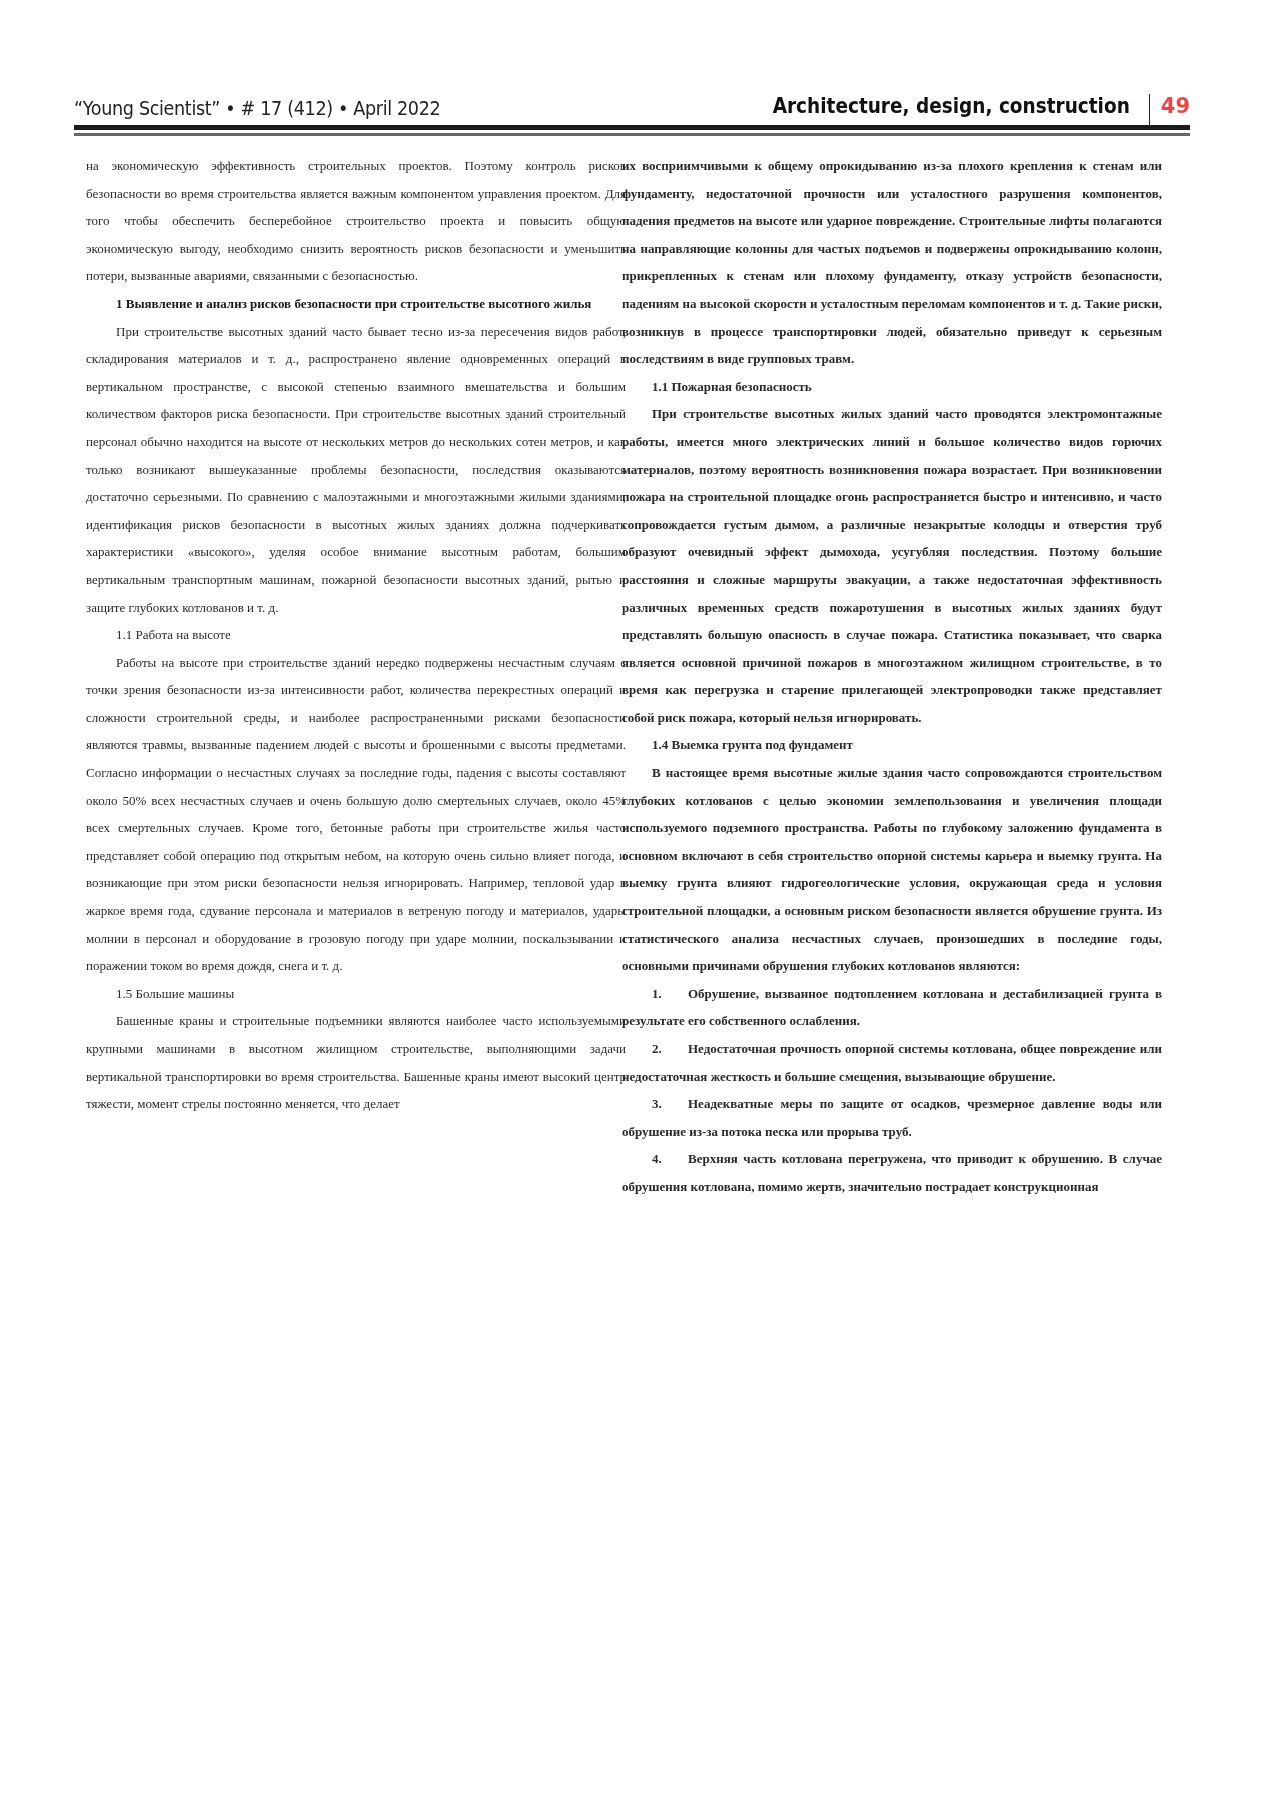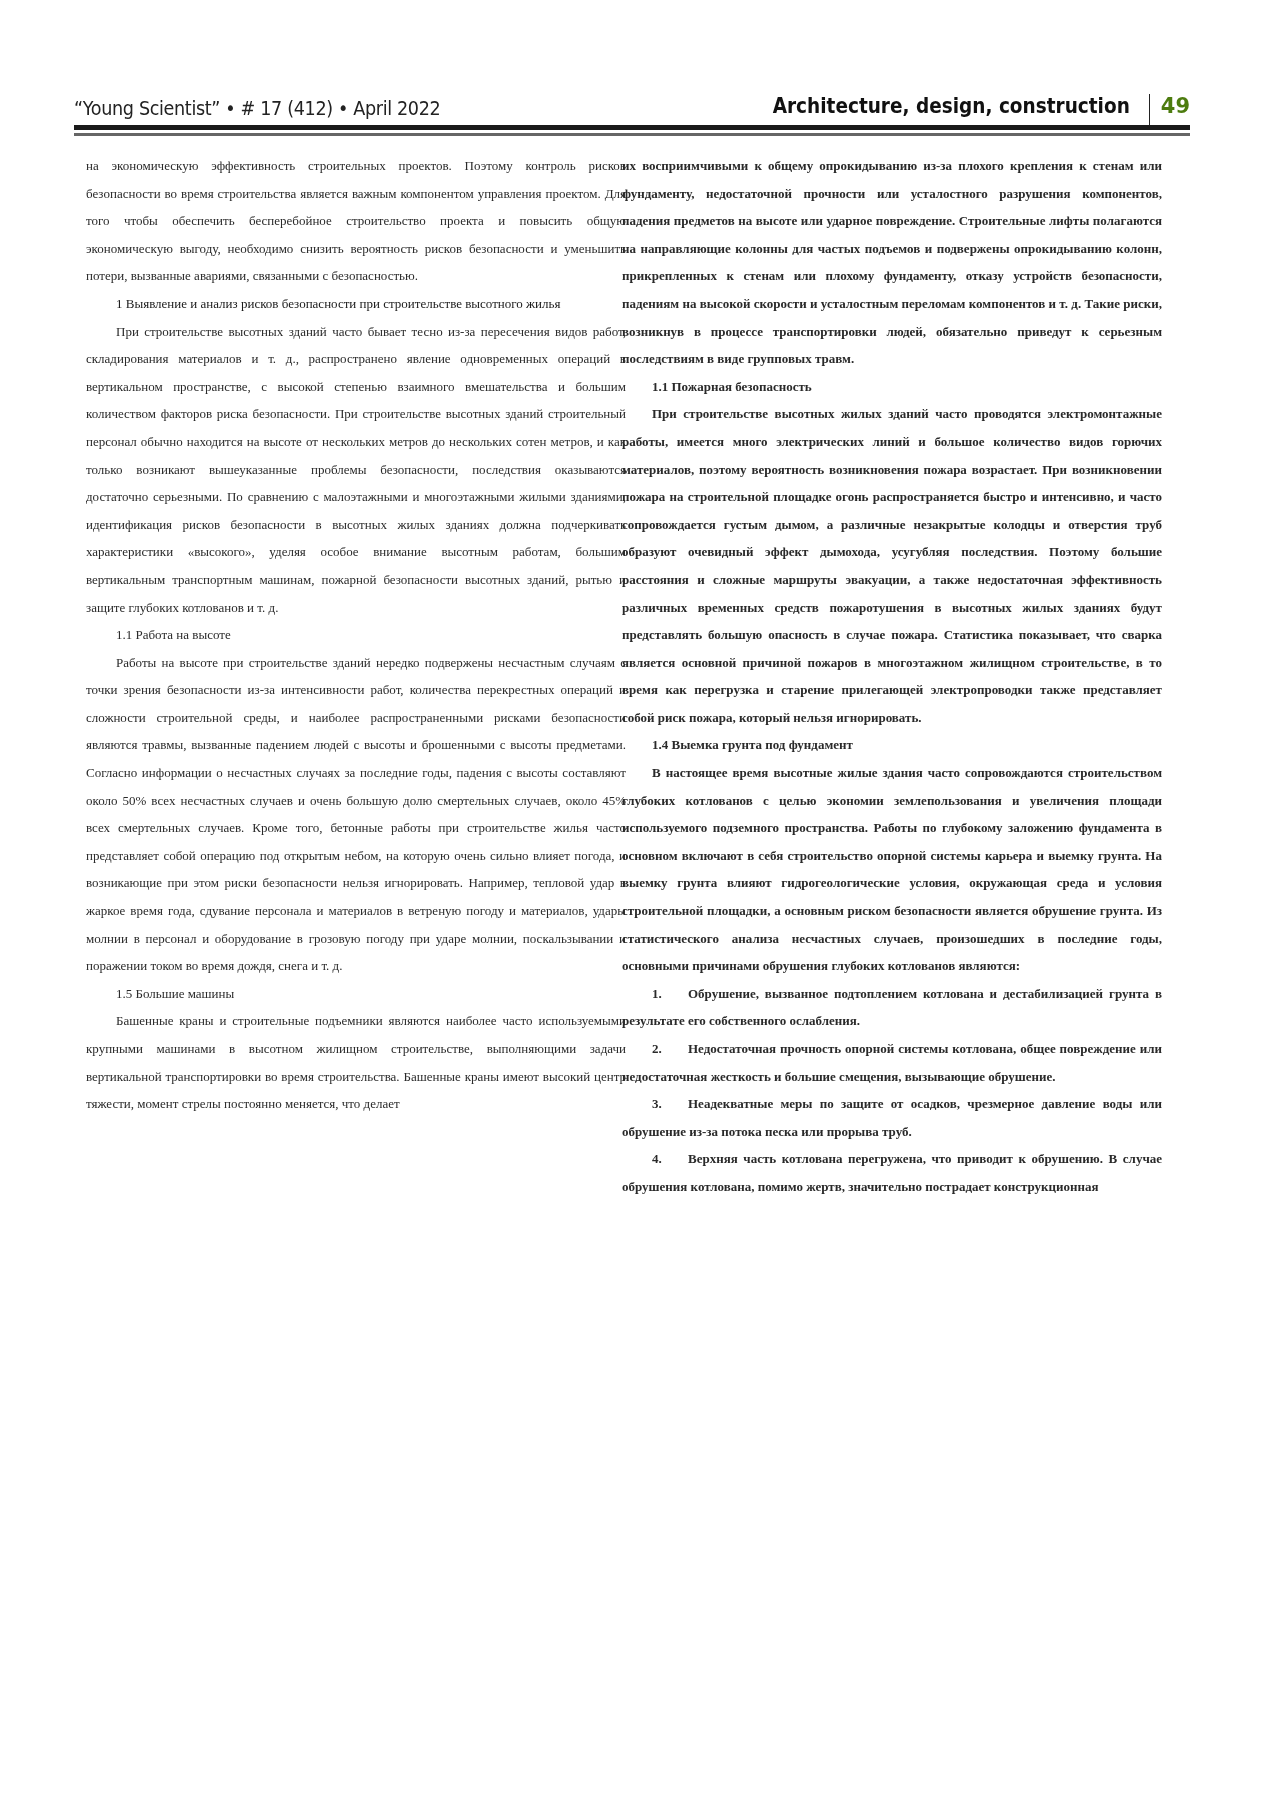--- a/index.html
+++ b/index.html
@@ -1,29 +1,29 @@
 <!DOCTYPE html>
 <html><head>
 <meta charset="utf-8">
 <style>
   html, body { margin: 0; padding: 0; background: #ffffff; }
   body { width: 1273px; height: 1800px; position: relative; overflow: hidden; color: #222; }
   .header { position: absolute; left: 74px; top: 90px; width: 1116px; height: 40px; }
   .hdr-left { position: absolute; left: 0; top: 6px; font-family: "DejaVu Sans", sans-serif; font-size: 20px; letter-spacing: -0.4px; color: #222; transform: scaleX(0.88); transform-origin: left center; white-space: nowrap; }
   .hdr-right { position: absolute; right: 60px; top: 4px; font-family: "DejaVu Sans", sans-serif; font-weight: bold; font-size: 21px; color: #111; transform: scaleX(0.88); transform-origin: right center; white-space: nowrap; }
   .hdr-sep { position: absolute; right: 40px; top: 4px; width: 1px; height: 36px; background: #222; }
-  .hdr-page { position: absolute; right: 0; top: 4px; font-family: "DejaVu Sans", sans-serif; font-weight: bold; font-size: 21px; color: #4d7c0f; }
+  .hdr-page { position: absolute; right: 0; top: 4px; font-family: "DejaVu Sans", sans-serif; font-weight: bold; font-size: 21px; color: #ef4444; }
   .rule-thick { position: absolute; left: 74px; top: 125px; width: 1116px; height: 5px; background: #1a1a1a; }
   .rule-thin { position: absolute; left: 74px; top: 133px; width: 1116px; height: 3px; background: #666; }
   .col { position: absolute; top: 152px; width: 540px; font-family: "Liberation Serif", serif; font-size: 13px; line-height: 27.6px; text-align: justify; hyphens: manual; color: #2a2a2a; }
   .col-left { left: 86px; }
   .col-right { left: 622px; font-weight: bold; }
   .col p { margin: 0; }
   .ind { text-indent: 30px; }
-  .bold { font-weight: normal; color: #1a1a1a; }
+  .bold { font-weight: bold; color: #1a1a1a; }
   .li { text-indent: 30px; }
   .li .num { display: inline-block; width: 36px; text-indent: 0; }
 </style>
 </head>
 <body>
 
 <div class="header">
   <div class="hdr-left">“Young Scientist” • # 17 (412) • April 2022</div>
   <div class="hdr-right">Architecture, design, construction</div>
   <div class="hdr-sep"></div>

